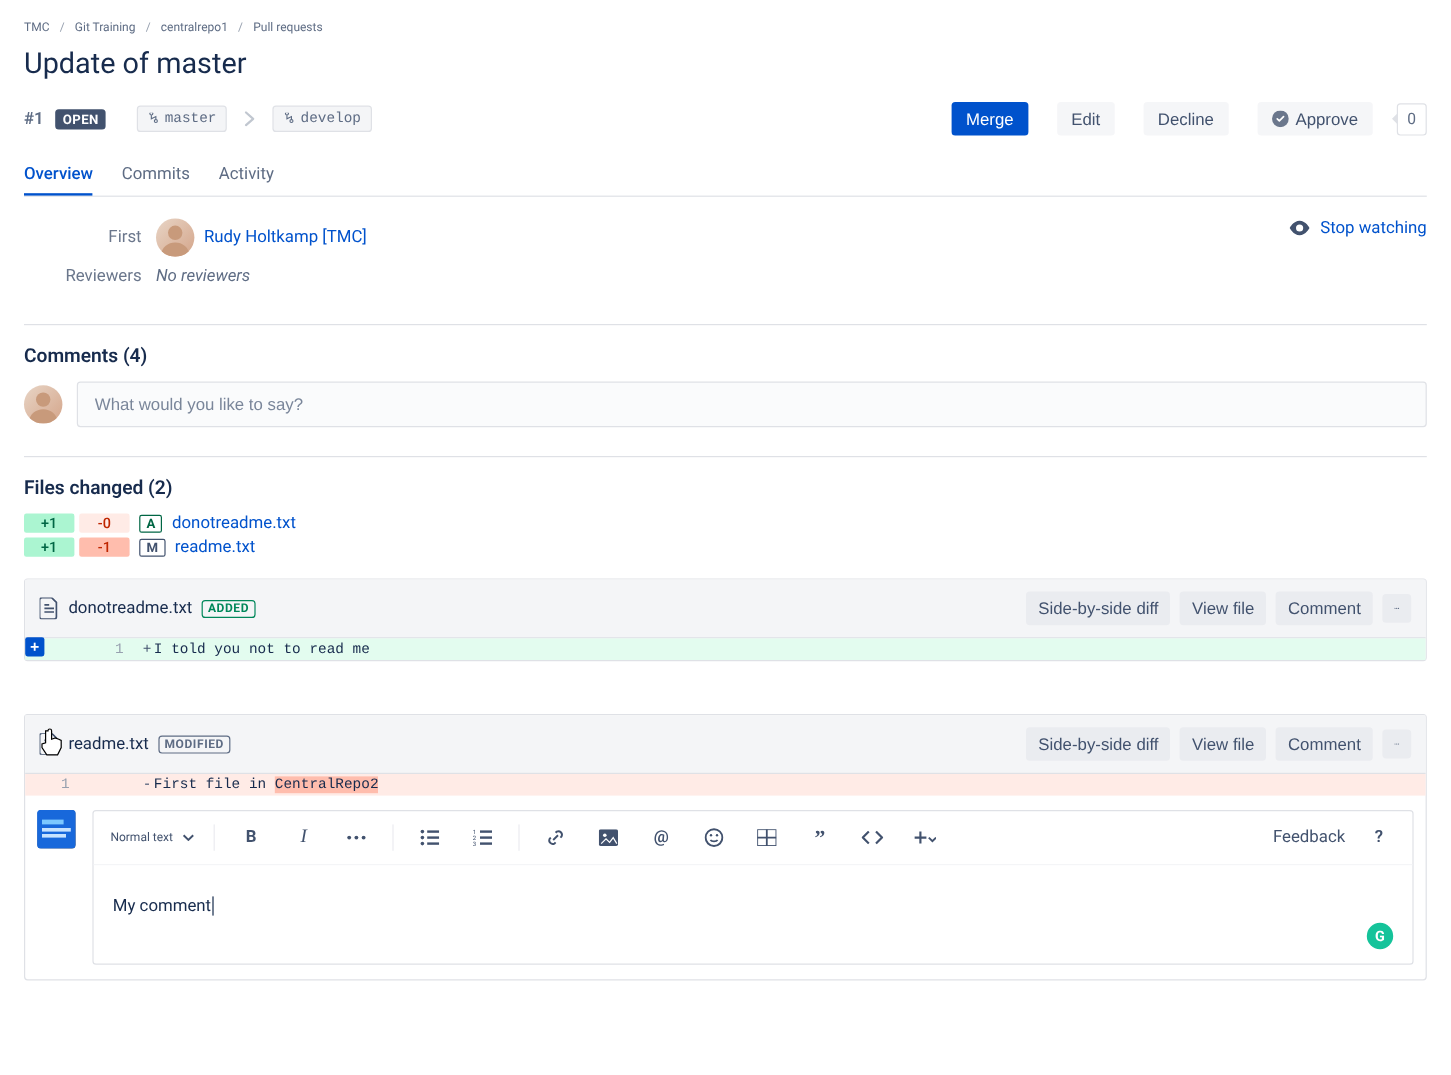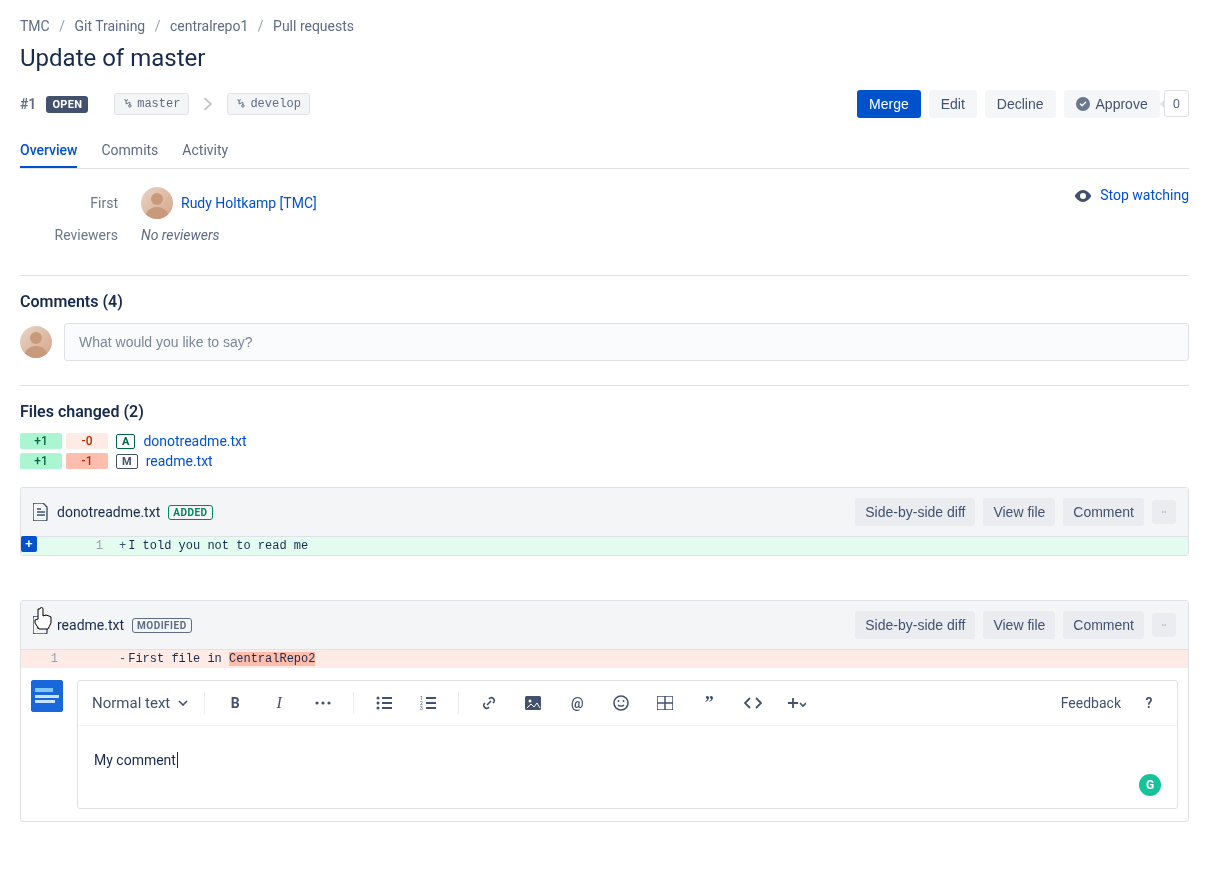--- a/index.html
+++ b/index.html
@@ -1,47 +1,47 @@
 <!DOCTYPE html>
 <html><head>
 <meta charset="utf-8">
 <style>
   * { box-sizing: border-box; margin: 0; padding: 0; }
   body { font-family: -apple-system, BlinkMacSystemFont, "Segoe UI", Roboto, Arial, sans-serif; font-size: 14px; color: #172B4D; background: #fff; width:1209px; }
   .page { padding: 18px 20px; }
-  .breadcrumb { color:#5E6C84; font-size:14px; margin-bottom:10px; }
+  .breadcrumb { color:#5E6C84; font-size:10px; margin-bottom:10px; }
   .breadcrumb a { color:#5E6C84; text-decoration:none; }
   .breadcrumb .sep { margin:0 6px; color:#97A0AF; }
   h1.title { font-size:24px; font-weight:400; color:#172B4D; margin-bottom:18px; }
   .meta-row { display:flex; align-items:center; justify-content:space-between; }
   .meta-left { display:flex; align-items:center; gap:10px; }
   .pr-id { color:#5E6C84; font-weight:600; }
   .lozenge-open { background:#42526E; color:#fff; font-size:11px; font-weight:700; padding:2px 6px; border-radius:3px; letter-spacing:0.3px; }
   .branch-box { display:inline-flex; align-items:center; gap:4px; background:#F4F5F7; border:1px solid #DFE1E6; border-radius:3px; padding:3px 8px; font-family: SFMono-Regular, Consolas, "Liberation Mono", Menlo, monospace; font-size:12px; color:#5E6C84; }
   .branch-icon { width:10px; height:10px; display:inline-block; }
   .arrow-icon { width:18px; height:18px; }
-  .actions-right { display:flex; align-items:flex-start; gap:8px; }
+  .actions-right { display:flex; align-items:center; gap:24px; }
   .btn { border-radius:3px; padding:6px 12px; font-size:14px; cursor:pointer; border:none; font-weight:400; }
   .btn-primary { background:#0052CC; color:#fff; }
   .btn-default { background:#091E420A; color:#42526E; }
   .btn-approve { background:#091E420A; color:#42526E; display:inline-flex; align-items:center; gap:6px; }
   .approve-count { background:#fff; border:1px solid #DFE1E6; color:#5E6C84; font-size:13px; padding:5px 8px; border-radius:3px; position:relative; margin-left:-4px; }
   .approve-count::before { content:""; position:absolute; left:-5px; top:50%; transform:translateY(-50%); width:0; height:0; border-top:5px solid transparent; border-bottom:5px solid transparent; border-right:5px solid #DFE1E6; }
   .tabs { border-bottom:1px solid #DFE1E6; margin-top:16px; display:flex; gap:24px; }
   .tab { padding:8px 0; font-size:14px; color:#5E6C84; cursor:pointer; border-bottom:2px solid transparent; }
   .tab.active { color:#0052CC; border-bottom-color:#0052CC; font-weight:500; }
   .details { padding:18px 0 0 0; display:flex; justify-content:space-between; align-items:flex-start; }
   .details-grid { }
   .details-row { display:flex; align-items:center; margin-bottom:8px; }
   .details-label { width:110px; text-align:right; color:#6B778C; font-size:14px; padding-right:12px; }
-  .details-val { display:flex; align-items:center; gap:8px;margin-left:11px; }
+  .details-val { display:flex; align-items:center; gap:8px; }
   .details-val.italic { font-style:italic; color:#5E6C84; }
   .avatar-sm { width:32px; height:32px; border-radius:50%; background:linear-gradient(135deg,#e8d5c6,#d4a58a); display:inline-flex; align-items:center; justify-content:center; color:#777; font-size:10px; overflow:hidden; }
   .user-link { color:#0052CC; text-decoration:none; }
-  .watch-link { color:#0052CC; display:inline-flex; align-items:flex-end; gap:8px; font-size:14px; text-decoration:none; }
+  .watch-link { color:#0052CC; display:inline-flex; align-items:center; gap:8px; font-size:14px; text-decoration:none; }
   .section { border-top:1px solid #DFE1E6; margin-top:24px; padding-top:16px; }
   .section h2 { font-size:16px; font-weight:600; margin-bottom:12px; color:#172B4D; }
   .comment-row { display:flex; align-items:center; gap:12px; }
   .comment-input { flex:1; border:1px solid #DFE1E6; border-radius:3px; padding:10px 14px; font-size:14px; color:#5E6C84; background:#FAFBFC; }
   .comment-input::placeholder { color:#7A869A; }
   .files-list { }
   .file-row { display:flex; align-items:center; gap:8px; margin-bottom:4px; }
   .diffstat { display:flex; gap:4px; }
   .ds-add { background:#ABF5D1; color:#006644; font-size:12px; padding:1px 0; width:42px; text-align:center; border-radius:2px; font-weight:500; }
   .ds-del { background:#FFBDAD; color:#BF2600; font-size:12px; padding:1px 0; width:42px; text-align:center; border-radius:2px; font-weight:500; }
@@ -67,21 +67,21 @@
   .line-content { flex:1; padding:2px 8px; white-space:pre; }
   .line-prefix { color:#42526E; margin-right:2px; }
   .add-comment-handle { position:absolute; left:0; top:-1px; width:16px; height:16px; background:#0052CC; color:#fff; display:flex; align-items:center; justify-content:center; border-radius:2px; font-weight:700; font-size:13px; cursor:pointer; line-height:1; }
   .hl-token { background:#FFBDAD; }
   .inline-comment-area { padding:12px 10px; display:flex; gap:14px; }
   .avatar-square { width:32px; height:32px; border-radius:3px; background:linear-gradient(135deg,#1868DB,#103a7a); display:flex; align-items:center; justify-content:center; color:#4cd3c2; font-size:9px; overflow:hidden; }
   .editor-box { flex:1; border:1px solid #DFE1E6; border-radius:3px; background:#fff; }
   .editor-toolbar { display:flex; align-items:center; padding:8px 14px; gap:16px; border-bottom:1px solid #F4F5F7; }
   .toolbar-btn { color:#42526E; display:flex; align-items:center; justify-content:center; width:28px; height:28px; cursor:pointer; }
   .toolbar-sep { width:1px; height:22px; background:#EBECF0; }
-  .toolbar-text { display:flex; align-items:center; gap:8px; color:#42526E; font-size:15px; cursor:pointer; }
+  .toolbar-text { display:flex; align-items:center; gap:8px; color:#42526E; font-size:10px; cursor:pointer; }
   .toolbar-right { margin-left:auto; display:flex; align-items:center; gap:14px; }
   .toolbar-link { color:#42526E; font-size:14px; cursor:pointer; }
   .editor-body { padding:26px 16px 40px 16px; position:relative; font-size:14px; color:#172B4D; }
   .editor-caret { border-right:1px solid #172B4D; padding-right:1px; }
   .grammarly { position:absolute; bottom:12px; right:16px; width:22px; height:22px; background:#15C39A; border-radius:50%; display:flex; align-items:center; justify-content:center; color:#fff; font-weight:700; font-size:12px; }
 </style>
 </head>
 <body>
 
 <div class="page">

